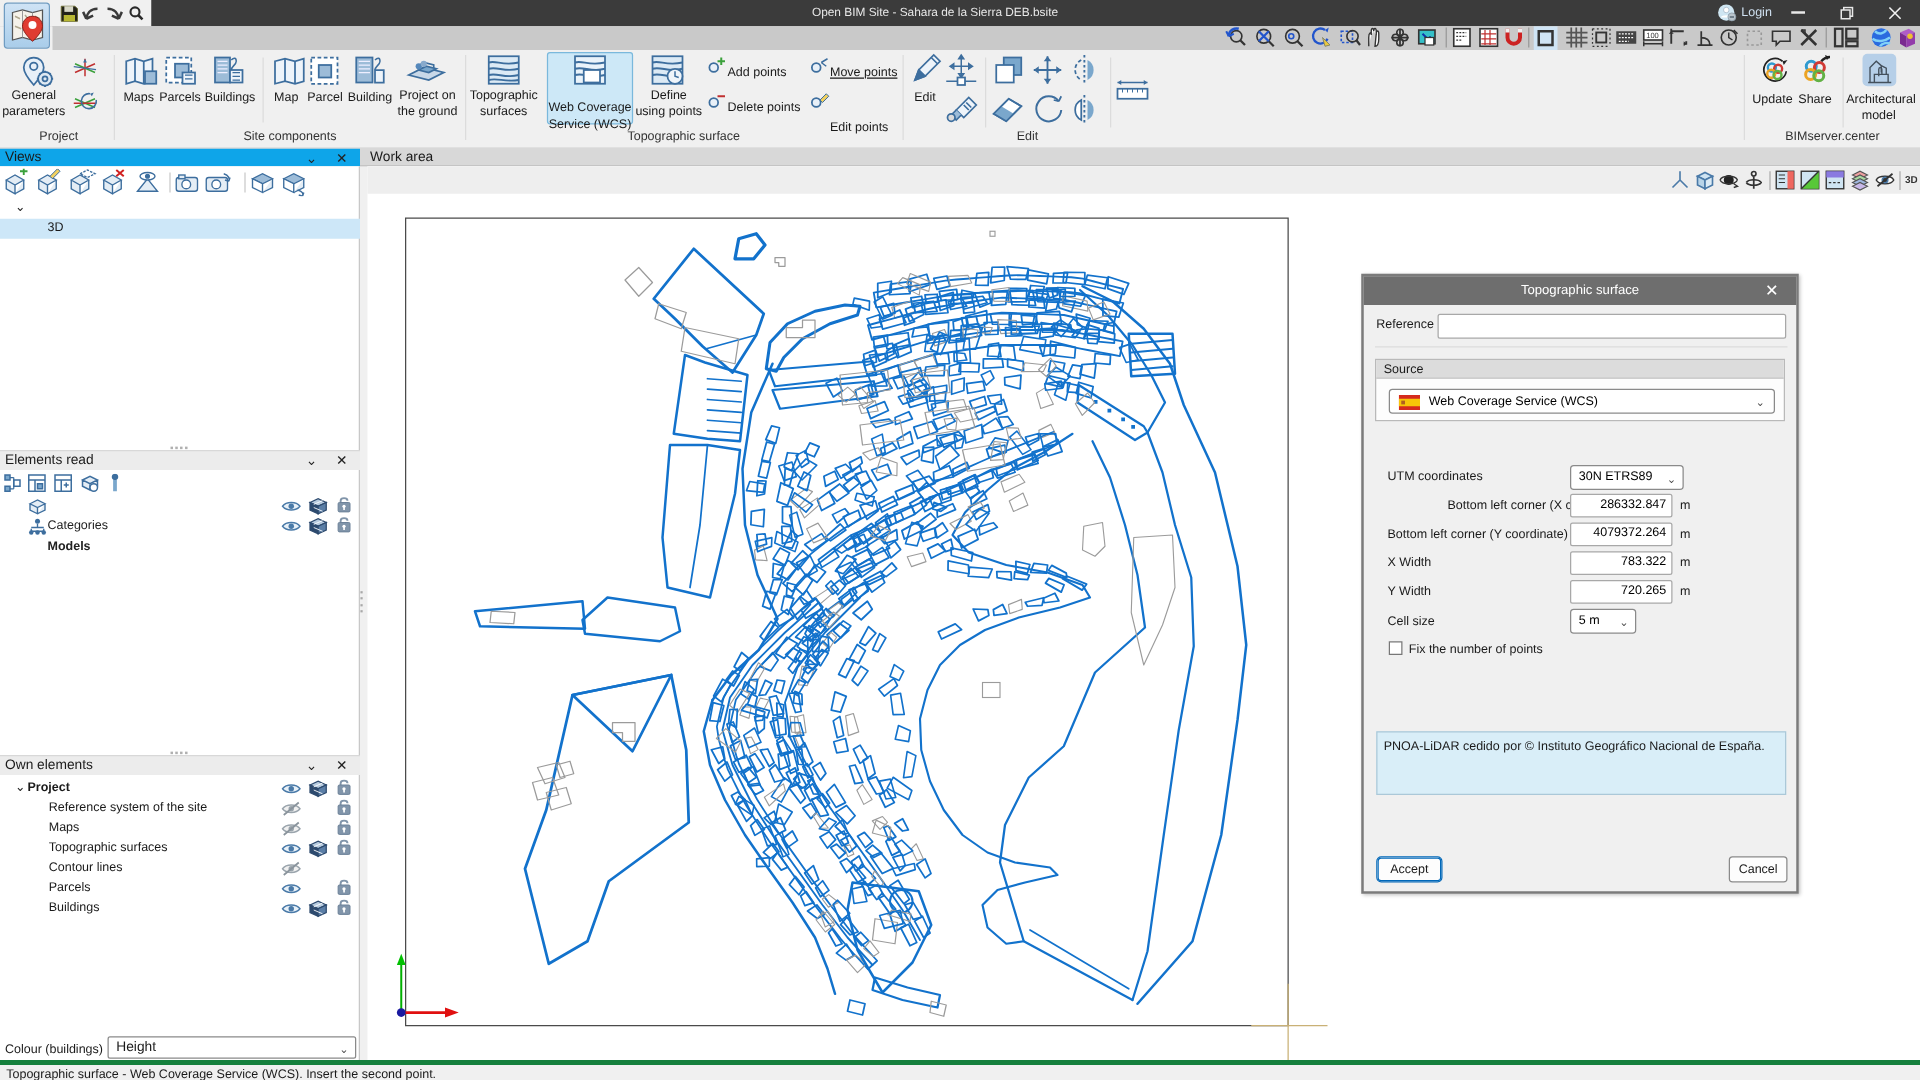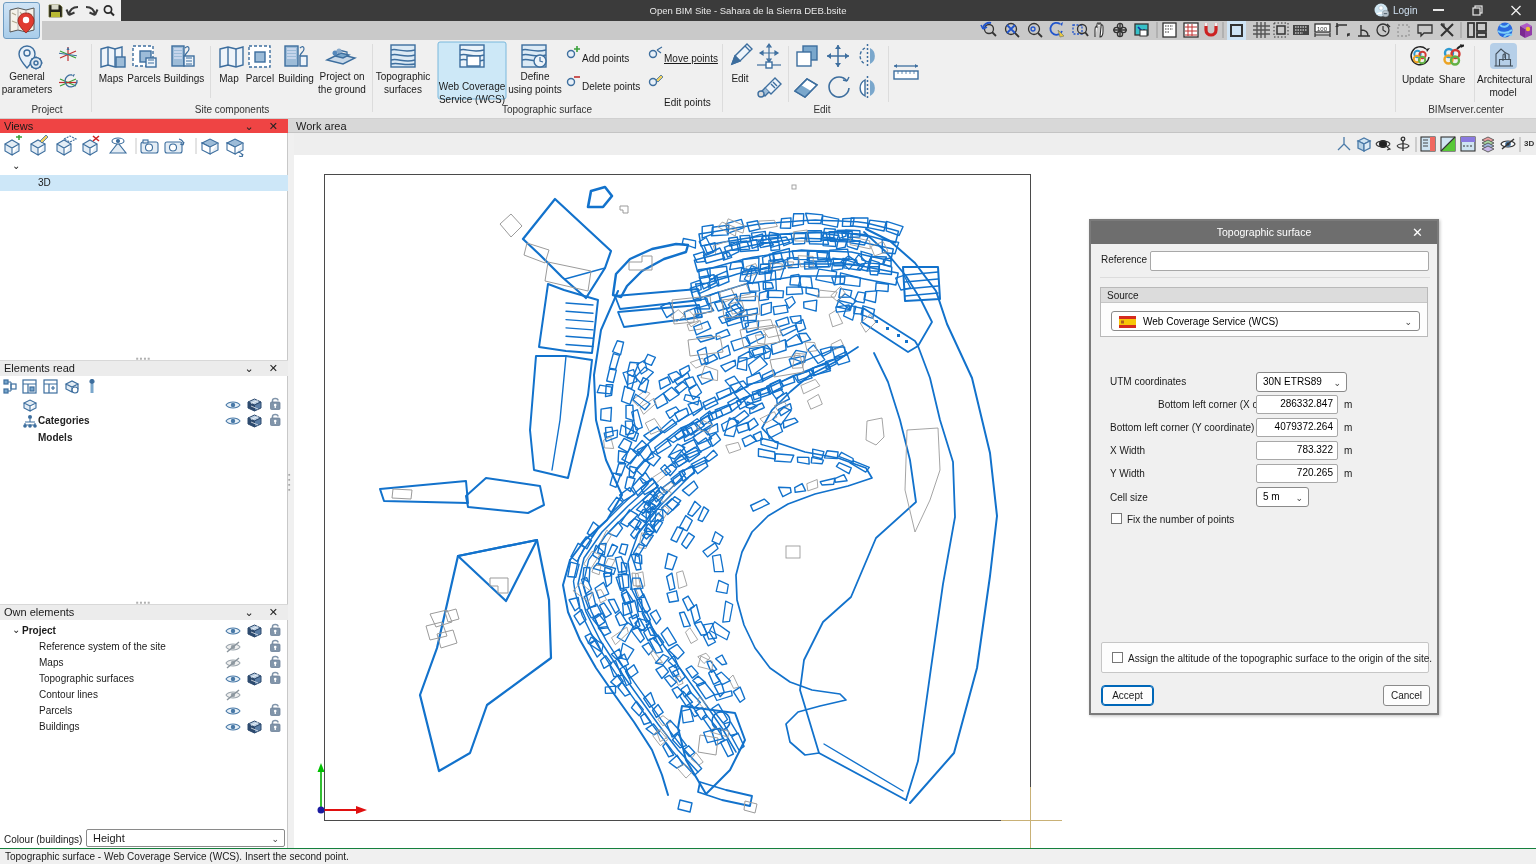--- a/index.html
+++ b/index.html
@@ -9,28 +9,28 @@
 #titletext { position:absolute; top:5px; left:0; width:1496px; text-align:center; color:#e8e8e8; font-size:9.5px; }
 #qat { position:absolute; left:0; top:0; width:121px; height:21px; background:#f0f0f0; }
 #qat2 { position:absolute; left:0; top:21px; width:42px; height:19px; background:#f0f0f0; }
 #appicon { position:absolute; left:3px; top:2px; width:37px; height:37px; background:linear-gradient(#cfe3f5,#a9cdea); border:1px solid #6f9cc2; border-radius:3px; }
 #strip2 { position:absolute; left:42px; top:21px; width:1494px; height:19px; background:#c9c9c9; }
 #ribbon { position:absolute; left:0; top:40px; width:1536px; height:79px; background:#f0f0f0; border-bottom:1px solid #d0d0d0; }
 .gsep { position:absolute; top:44px; height:68px; width:1px; background:#dcdcdc; }
 .glabel { position:absolute; top:104px; font-size:10px; color:#333; text-align:center; }
 .rlabel { position:absolute; font-size:10px; color:#1a1a1a; text-align:center; line-height:13px; white-space:nowrap; }
 #tabstrip { position:absolute; left:0; top:119px; width:1536px; height:14px; background:#d8d8d8; border-bottom:1px solid #c4c4c4;}
-#viewshdr { position:absolute; left:0; top:119px; width:288px; height:14px; background:#ef4444; }
+#viewshdr { position:absolute; left:0; top:119px; width:288px; height:14px; background:#0ea5e9; }
 .phdr { font-size:11px; color:#1a1a1a; padding-left:4px; padding-top:1px; }
 #leftpanel { position:absolute; left:0; top:133px; width:288px; height:715px; background:#ffffff; border-right:1px solid #c8c8c8; }
 #workarea { position:absolute; left:294px; top:133px; width:1242px; height:715px; background:#ffffff; }
 #watoolbar { position:absolute; left:294px; top:133px; width:1242px; height:22px; background:#eeeeee; }
 .panelhdr { position:absolute; left:0; width:288px; height:16px; background:#ececec; border-top:1px solid #d8d8d8; }
 .hdrbtns { position:absolute; right:4px; top:1px; font-size:11px; color:#222; letter-spacing:6px;}
-#statusbar { position:absolute; left:0; top:848px; width:1536px; height:16px; background:#f0f0f0; border-top:1px solid #15803d; font-size:10px; color:#1a1a1a; padding:2px 12px 0 5px; }
+#statusbar { position:absolute; left:0; top:848px; width:1536px; height:16px; background:#f0f0f0; border-top:4px solid #15803d; font-size:10px; color:#1a1a1a; padding:2px 12px 0 5px; }
 .treerow { position:absolute; left:0; width:288px; height:16px; font-size:10px; color:#1a1a1a; }
 #dlg { position:absolute; left:1089px; top:219px; width:350px; height:496px; background:#f0f0f0; border:2px solid #7b7b7b; box-shadow:1px 1px 3px rgba(0,0,0,0.25); }
 #dlgtitle { position:absolute; left:0; top:0; width:346px; height:23px; background:#6e6e6e; color:#fff; font-size:10.5px; text-align:center; line-height:23px; }
 .grp { position:absolute; left:9px; width:328px; border:1px solid #b9b9b9; background:#fdfdfd; }
 .grphdr { height:15px; background:#dcdcdc; border-bottom:1px solid #c6c6c6; font-size:10px; padding:2px 0 0 6px; color:#1a1a1a; }
 .dinput { position:absolute; background:#fff; border:1px solid #a8a8a8; border-radius:2px; font-size:10px; }
 .dlabel { position:absolute; font-size:10px; color:#1a1a1a; white-space:nowrap; }
 .combo { position:absolute; background:#fff; border:1px solid #8a8a8a; border-radius:3px; font-size:10px; }
 .chev { position:absolute; color:#444; font-size:9px; }
 .cbx { position:absolute; width:11px; height:11px; background:#fff; border:1px solid #777; }
@@ -497,21 +497,21 @@
   <g transform="translate(85,0)">
         <circle cx="4" cy="2.5" r="2" fill="#3d6e9e"></circle>
         <rect x="2.5" y="5" width="3" height="9" fill="#7aa7cc" stroke="none"></rect>
       </g>
 </g>
 </svg>
 <div class="treerow" style="top:397px;margin-top:33px;">
     <span style="position:absolute;left:38px;top:2px;font-weight:bold;color:#222;">Models</span>
   </div>
 <div class="treerow" style="top:413px;">
-    <span style="position:absolute;left:38px;top:2px;font-weight:bold;color:#222;">Categories</span>
+    <span style="position:absolute;left:38px;top:2px;font-weight:normal;color:#222;">Categories</span>
   </div>
 <svg class="abs" style="left:22px;top:398px;" width="16" height="14" viewBox="0 0 16 14">
     <path d="M2 5 L8 2 L14 5 L8 8 Z M2 5 V10 L8 13 V8 M14 5 V10 L8 13" fill="#e4edf5" stroke="#3d6e9e" stroke-width="1.1"></path>
   </svg>
 <svg class="abs" style="left:22px;top:414px;" width="16" height="14" viewBox="0 0 16 14">
     <circle cx="8" cy="3" r="2" fill="#3d6e9e"></circle>
     <path d="M8 5 V8 M3 11 H13 M3 11 V9 M13 11 V9 M8 8 H3 M8 8 H13" stroke="#3d6e9e" fill="none" stroke-width="1.1"></path>
     <circle cx="3" cy="12" r="1.8" fill="#3d6e9e"></circle>
     <circle cx="8" cy="12" r="1.8" fill="#3d6e9e"></circle>
     <circle cx="13" cy="12" r="1.8" fill="#3d6e9e"></circle>
@@ -1286,19 +1286,18 @@
 <div class="dlabel" style="left:19px;top:247px;">Y Width</div>
 <div class="dinput" style="left:165px;top:243px;width:82px;height:19px;text-align:right;padding:2px 4px 0 0;">720.265</div>
 <div class="dlabel" style="left:253px;top:247px;">m</div>
 <div class="dlabel" style="left:19px;top:271px;">Cell size</div>
 <div class="combo" style="left:165px;top:266px;width:53px;height:20px;">
       <span style="position:absolute;left:6px;top:3px;">5 m</span>
       <span class="chev" style="right:5px;top:5px;">⌄</span>
     </div>
 <div class="cbx" style="left:20px;top:292px;"></div>
 <div class="dlabel" style="left:36px;top:293px;">Fix the number of points</div>
-<div style="position:absolute;left:10px;top:421px;width:328px;height:31px;background:#fdfdfd;border:1px solid #c6c6c6;border-radius:2px;">
-  <div class="cbx" style="left:10px;top:9px;"></div>
-  <div class="dlabel" style="left:26px;top:10px;">Assign the altitude of the topographic surface to the origin of the site.</div>
+<div style="position:absolute;left:10px;top:364px;width:328px;height:51px;background:#d9eef8;border:1px solid #abc8d8;">
+  <div style="position:absolute;left:5px;top:6px;font-size:10px;color:#1a1a1a;white-space:nowrap;">PNOA-LiDAR cedido por © Instituto Geográfico Nacional de España.</div>
 </div>
 <div class="btn" style="left:10px;top:464px;width:53px;border:1px solid #0067b8;box-shadow:0 0 0 1px #0067b8 inset;border-radius:4px;">Accept</div>
 <div class="btn" style="left:292px;top:464px;width:47px;">Cancel</div>
 </div>
 
 </body></html>

